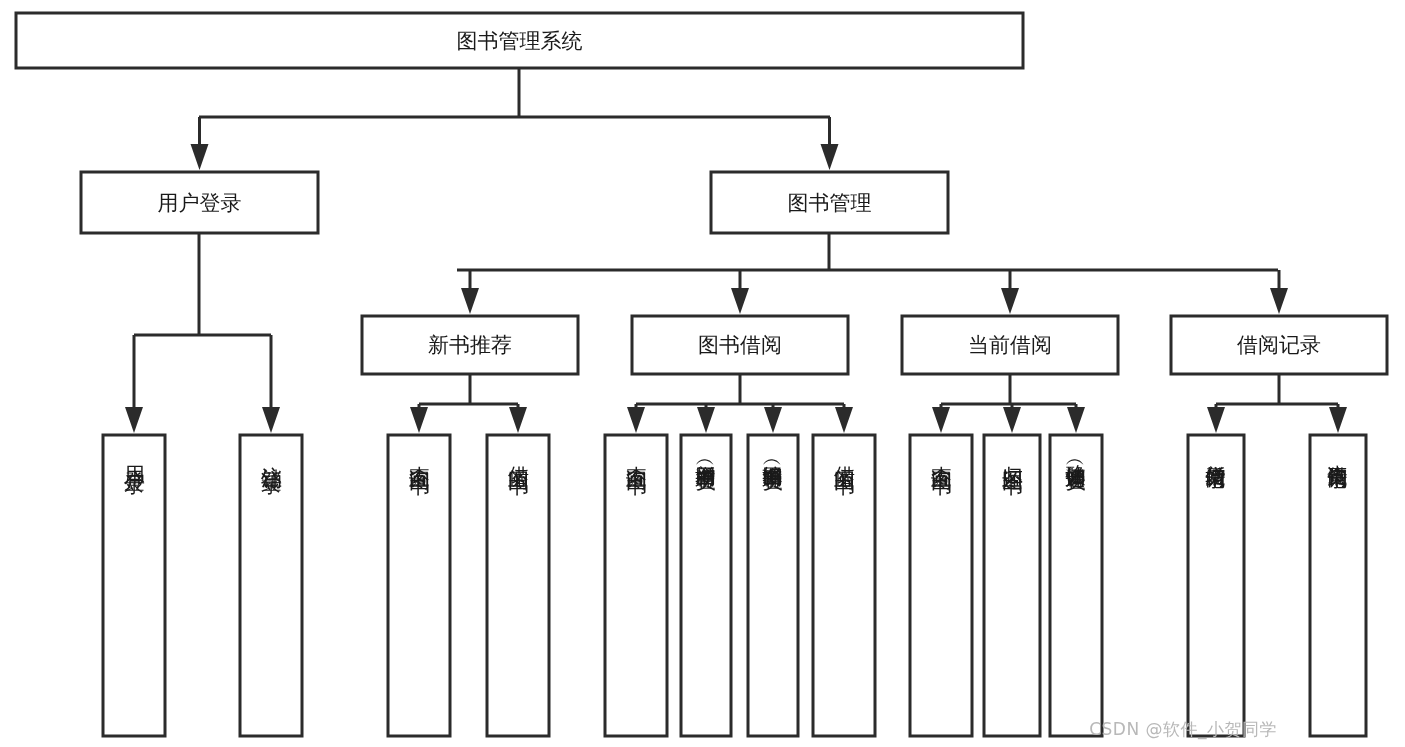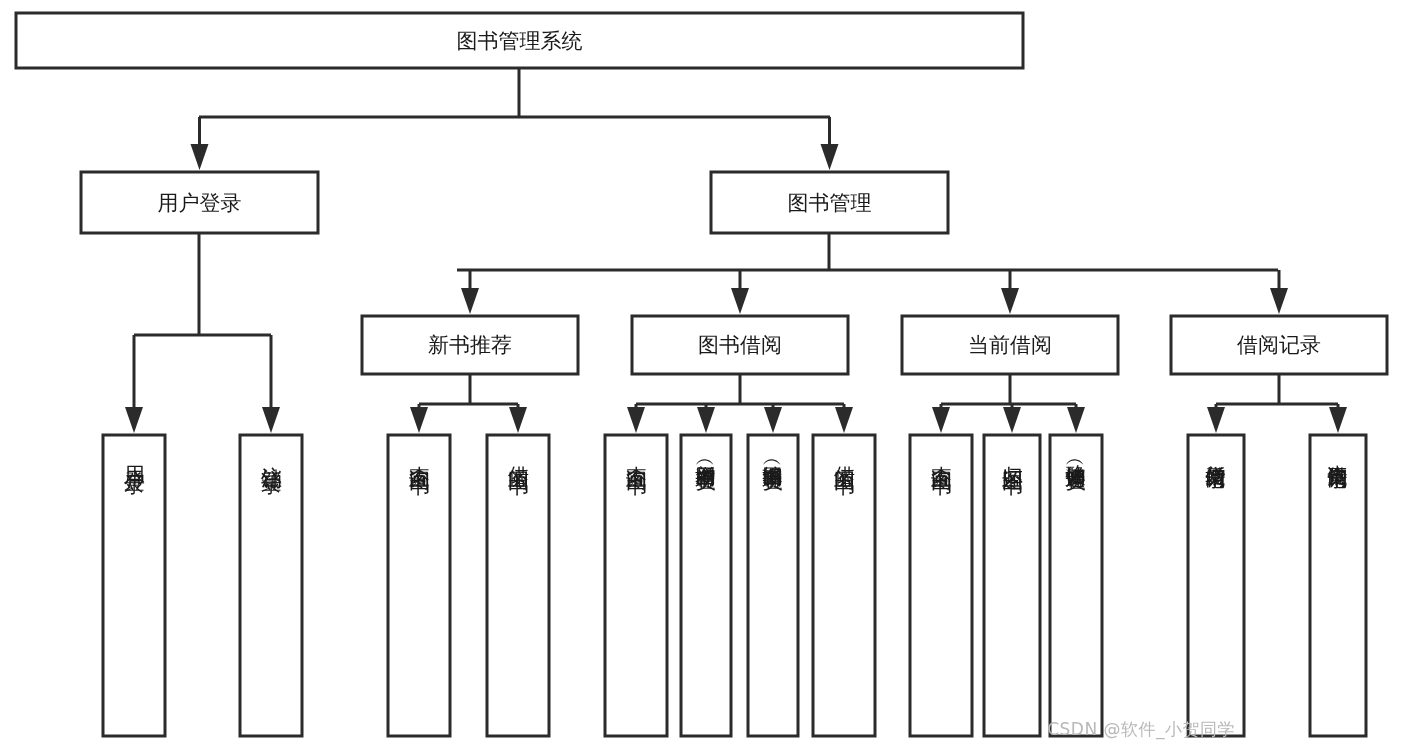--- a/index.html
+++ b/index.html
@@ -11,20 +11,21 @@
     width: 1405px;
     height: 747px;
     font-family: "DejaVu Sans", "Liberation Sans", sans-serif;
     overflow: hidden;
     position: relative;
   }
   #diagram-root {
     position: relative;
     width: 1243px;
     height: 747px;
+    padding-left: 42px;
   }
   svg#tree-svg {
     position: absolute;
     top: 0;
     left: 0;
     width: 1405px;
     height: 747px;
   }
   .node-box {
     fill: #ffffff;

